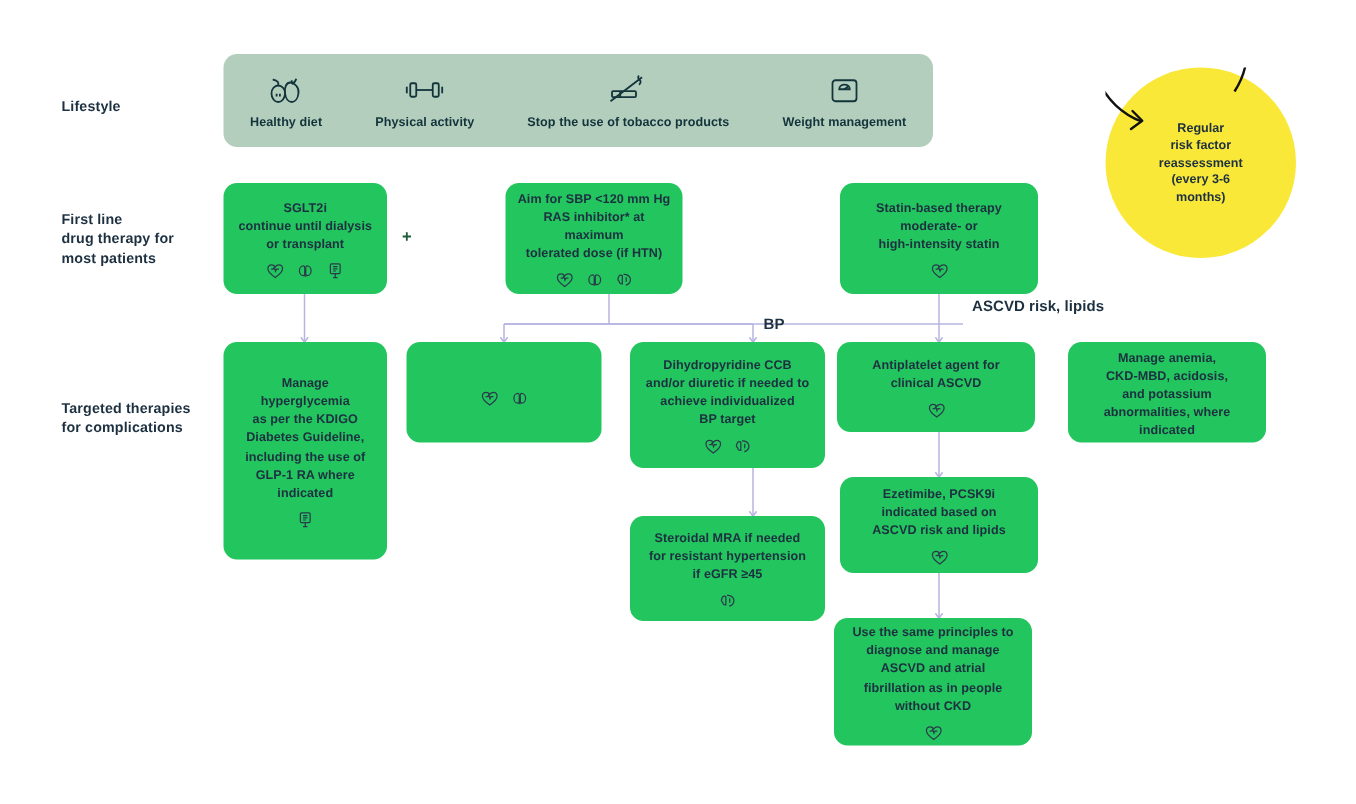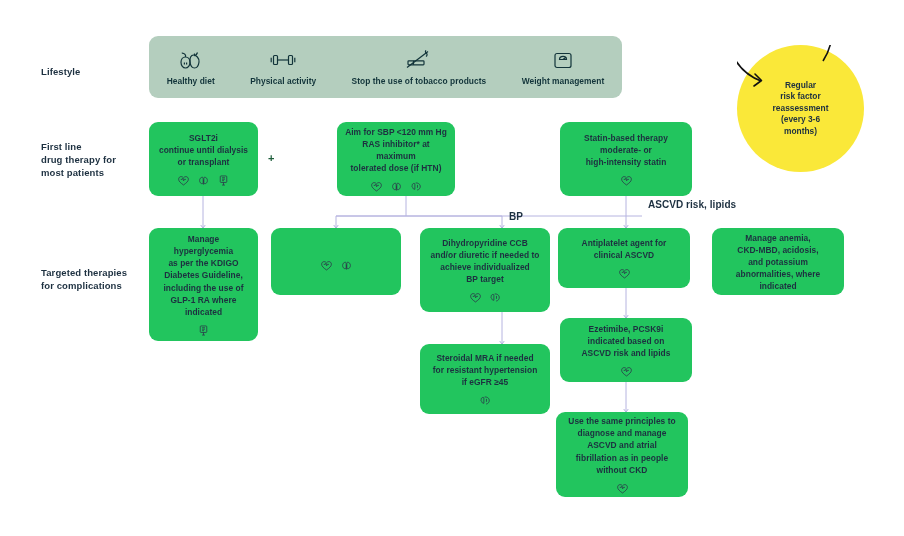--- a/index.html
+++ b/index.html
@@ -294,21 +294,21 @@
         <path d="M8 13.5 C4 10.8 2 8.7 2 6.4 C2 4.5 3.4 3.2 5.1 3.2 C6.2 3.2 7.3 3.8 8 4.8 C8.7 3.8 9.8 3.2 10.9 3.2 C12.6 3.2 14 4.5 14 6.4 C14 8.7 12 10.8 8 13.5 Z"></path>
         <path d="M4.6 6.6 L6.4 6.6 L7.2 5.2 L8.2 8.4 L9 6.6 L11 6.6"></path>
       </svg>
     </span>
   </div>
 
   <div class="edge-label" style="left:509px; top:211px;">BP</div>
 
   <div class="edge-label" style="left:648px; top:199px;">ASCVD risk, lipids</div>
 
-  <div class="box" style="left:149px; top:228px; width:109px; height:113px;">
+  <div class="box" style="left:149px; top:228px; width:109px; height:145px;">
     <span class="box-text">Manage
 hyperglycemia
 as per the KDIGO
 Diabetes Guideline,
 including the use of
 GLP-1 RA where
 indicated</span>
     <span class="icon-row">
       <svg width="13" height="13" viewBox="0 0 16 16" fill="none" stroke="#2b3a4a" stroke-width="1">
         <rect x="4" y="2.4" width="8" height="8" rx="1"></rect>

